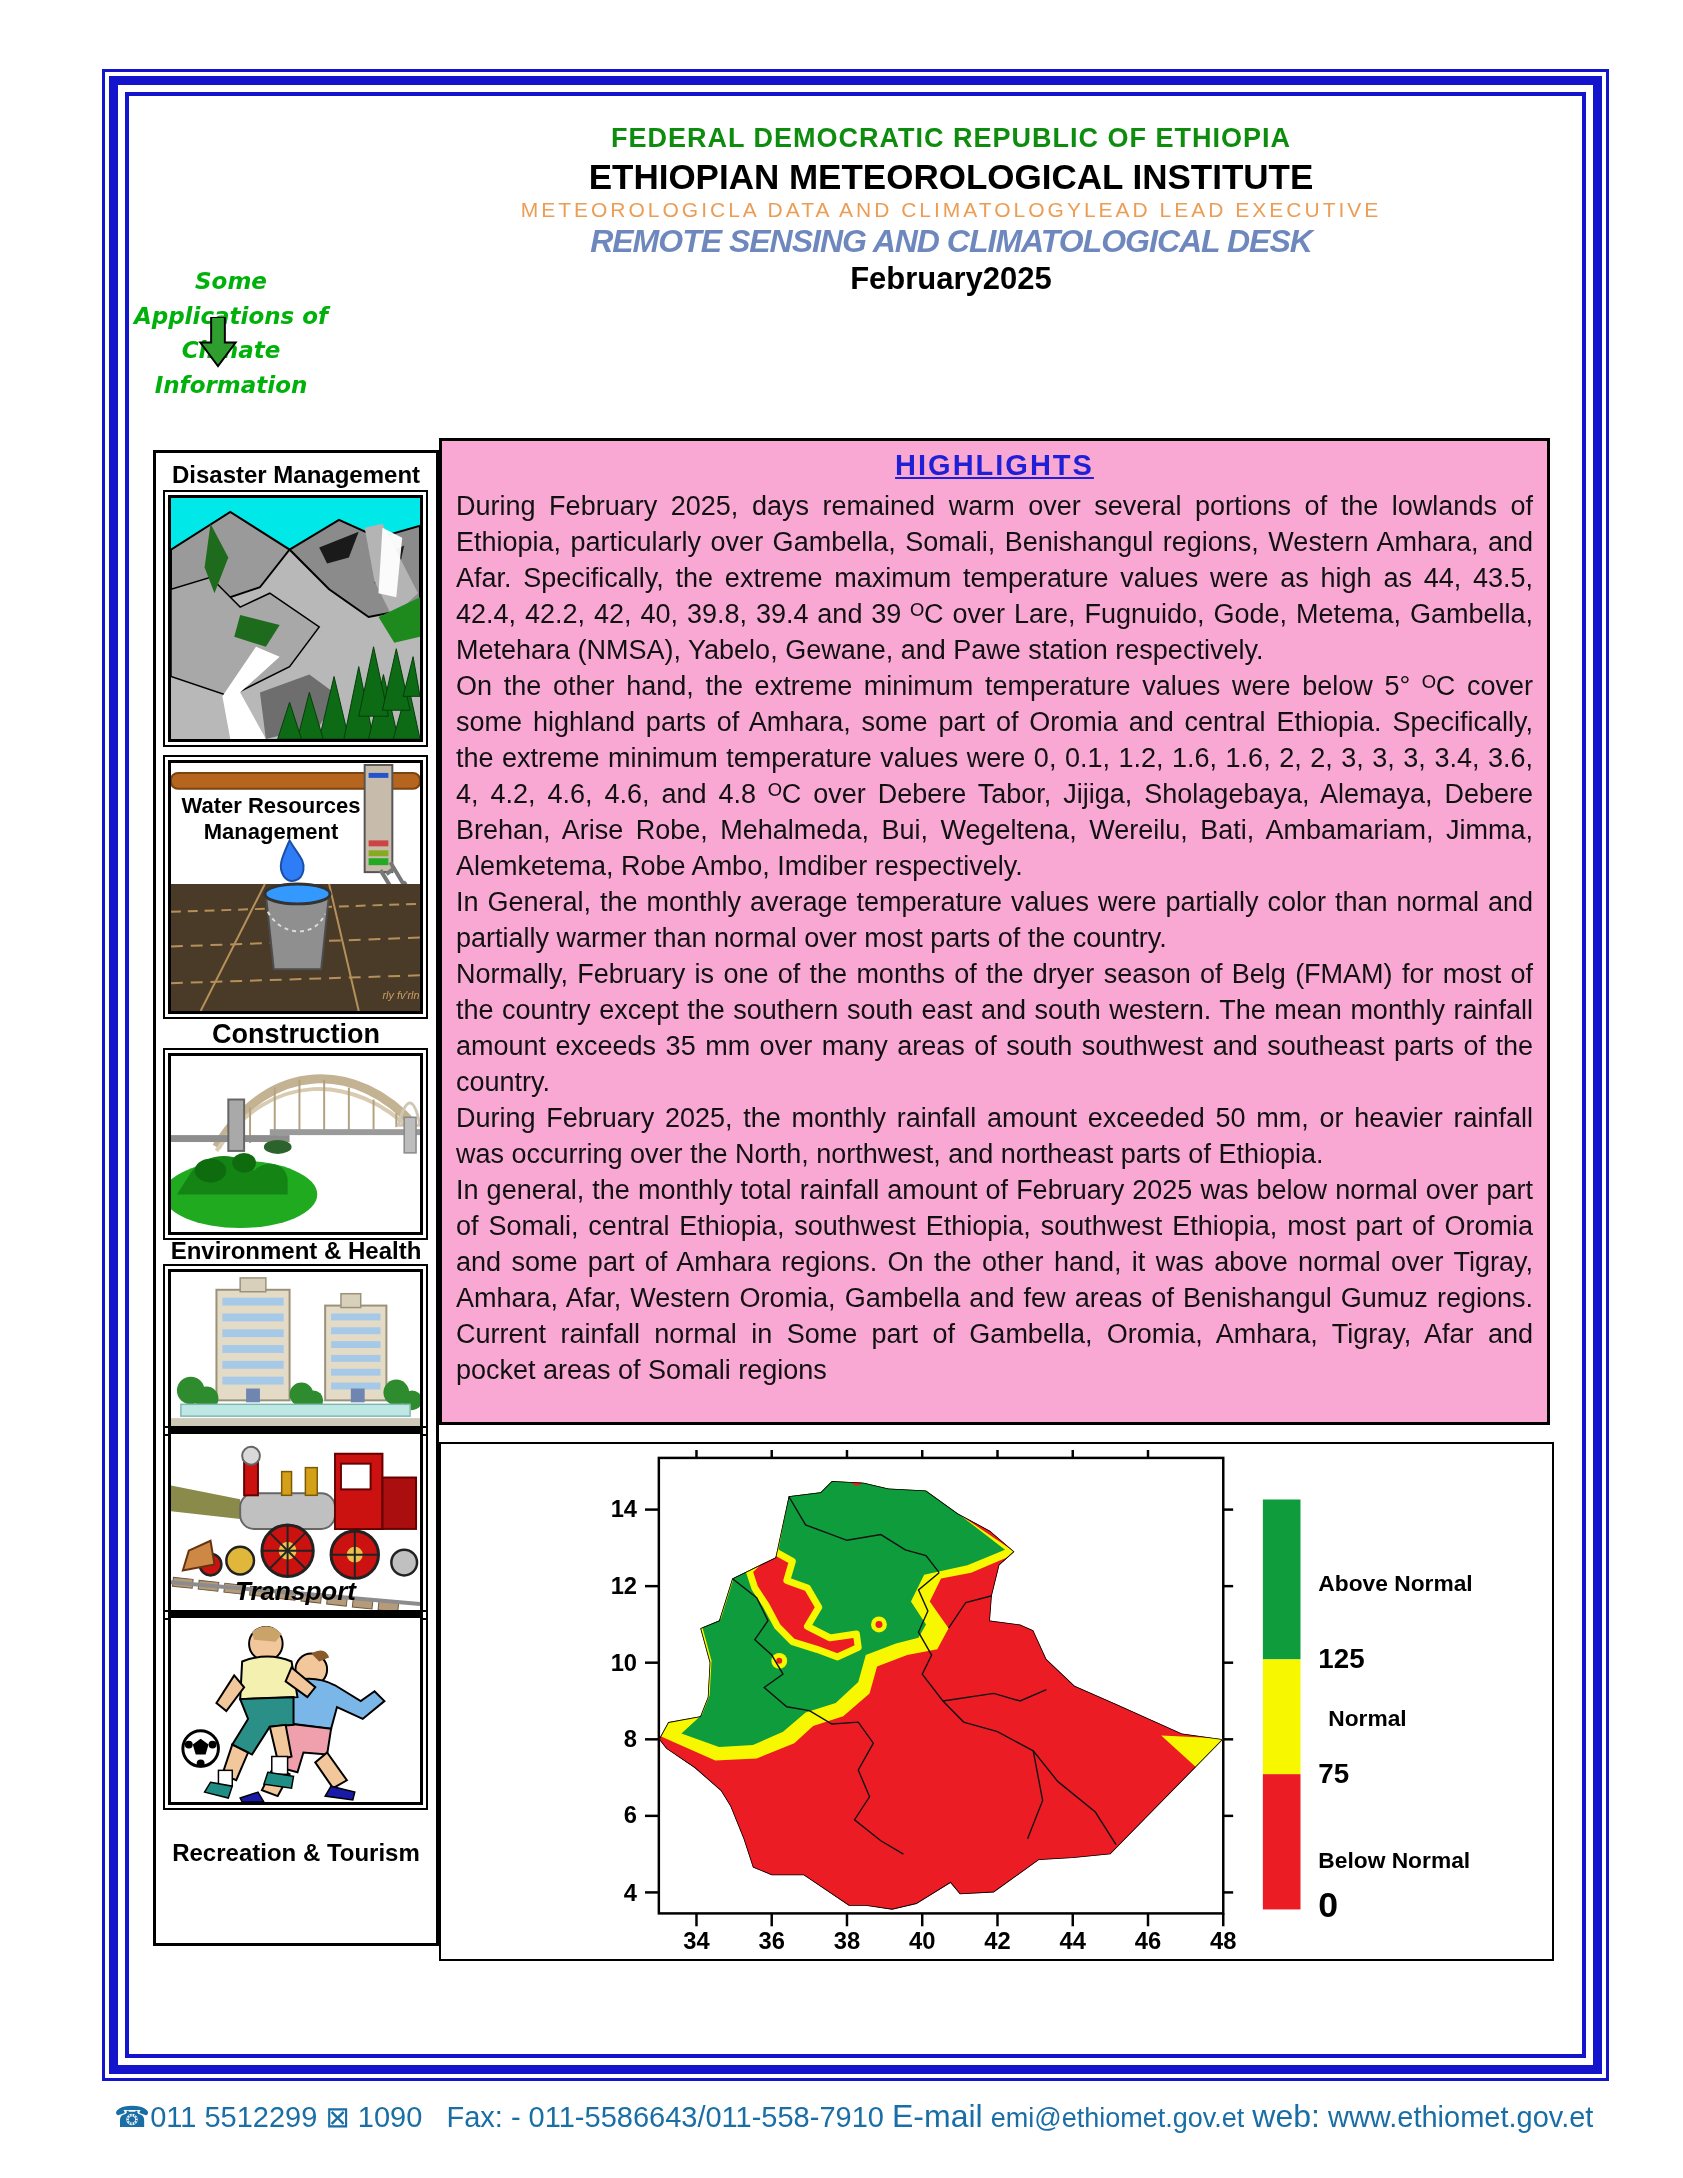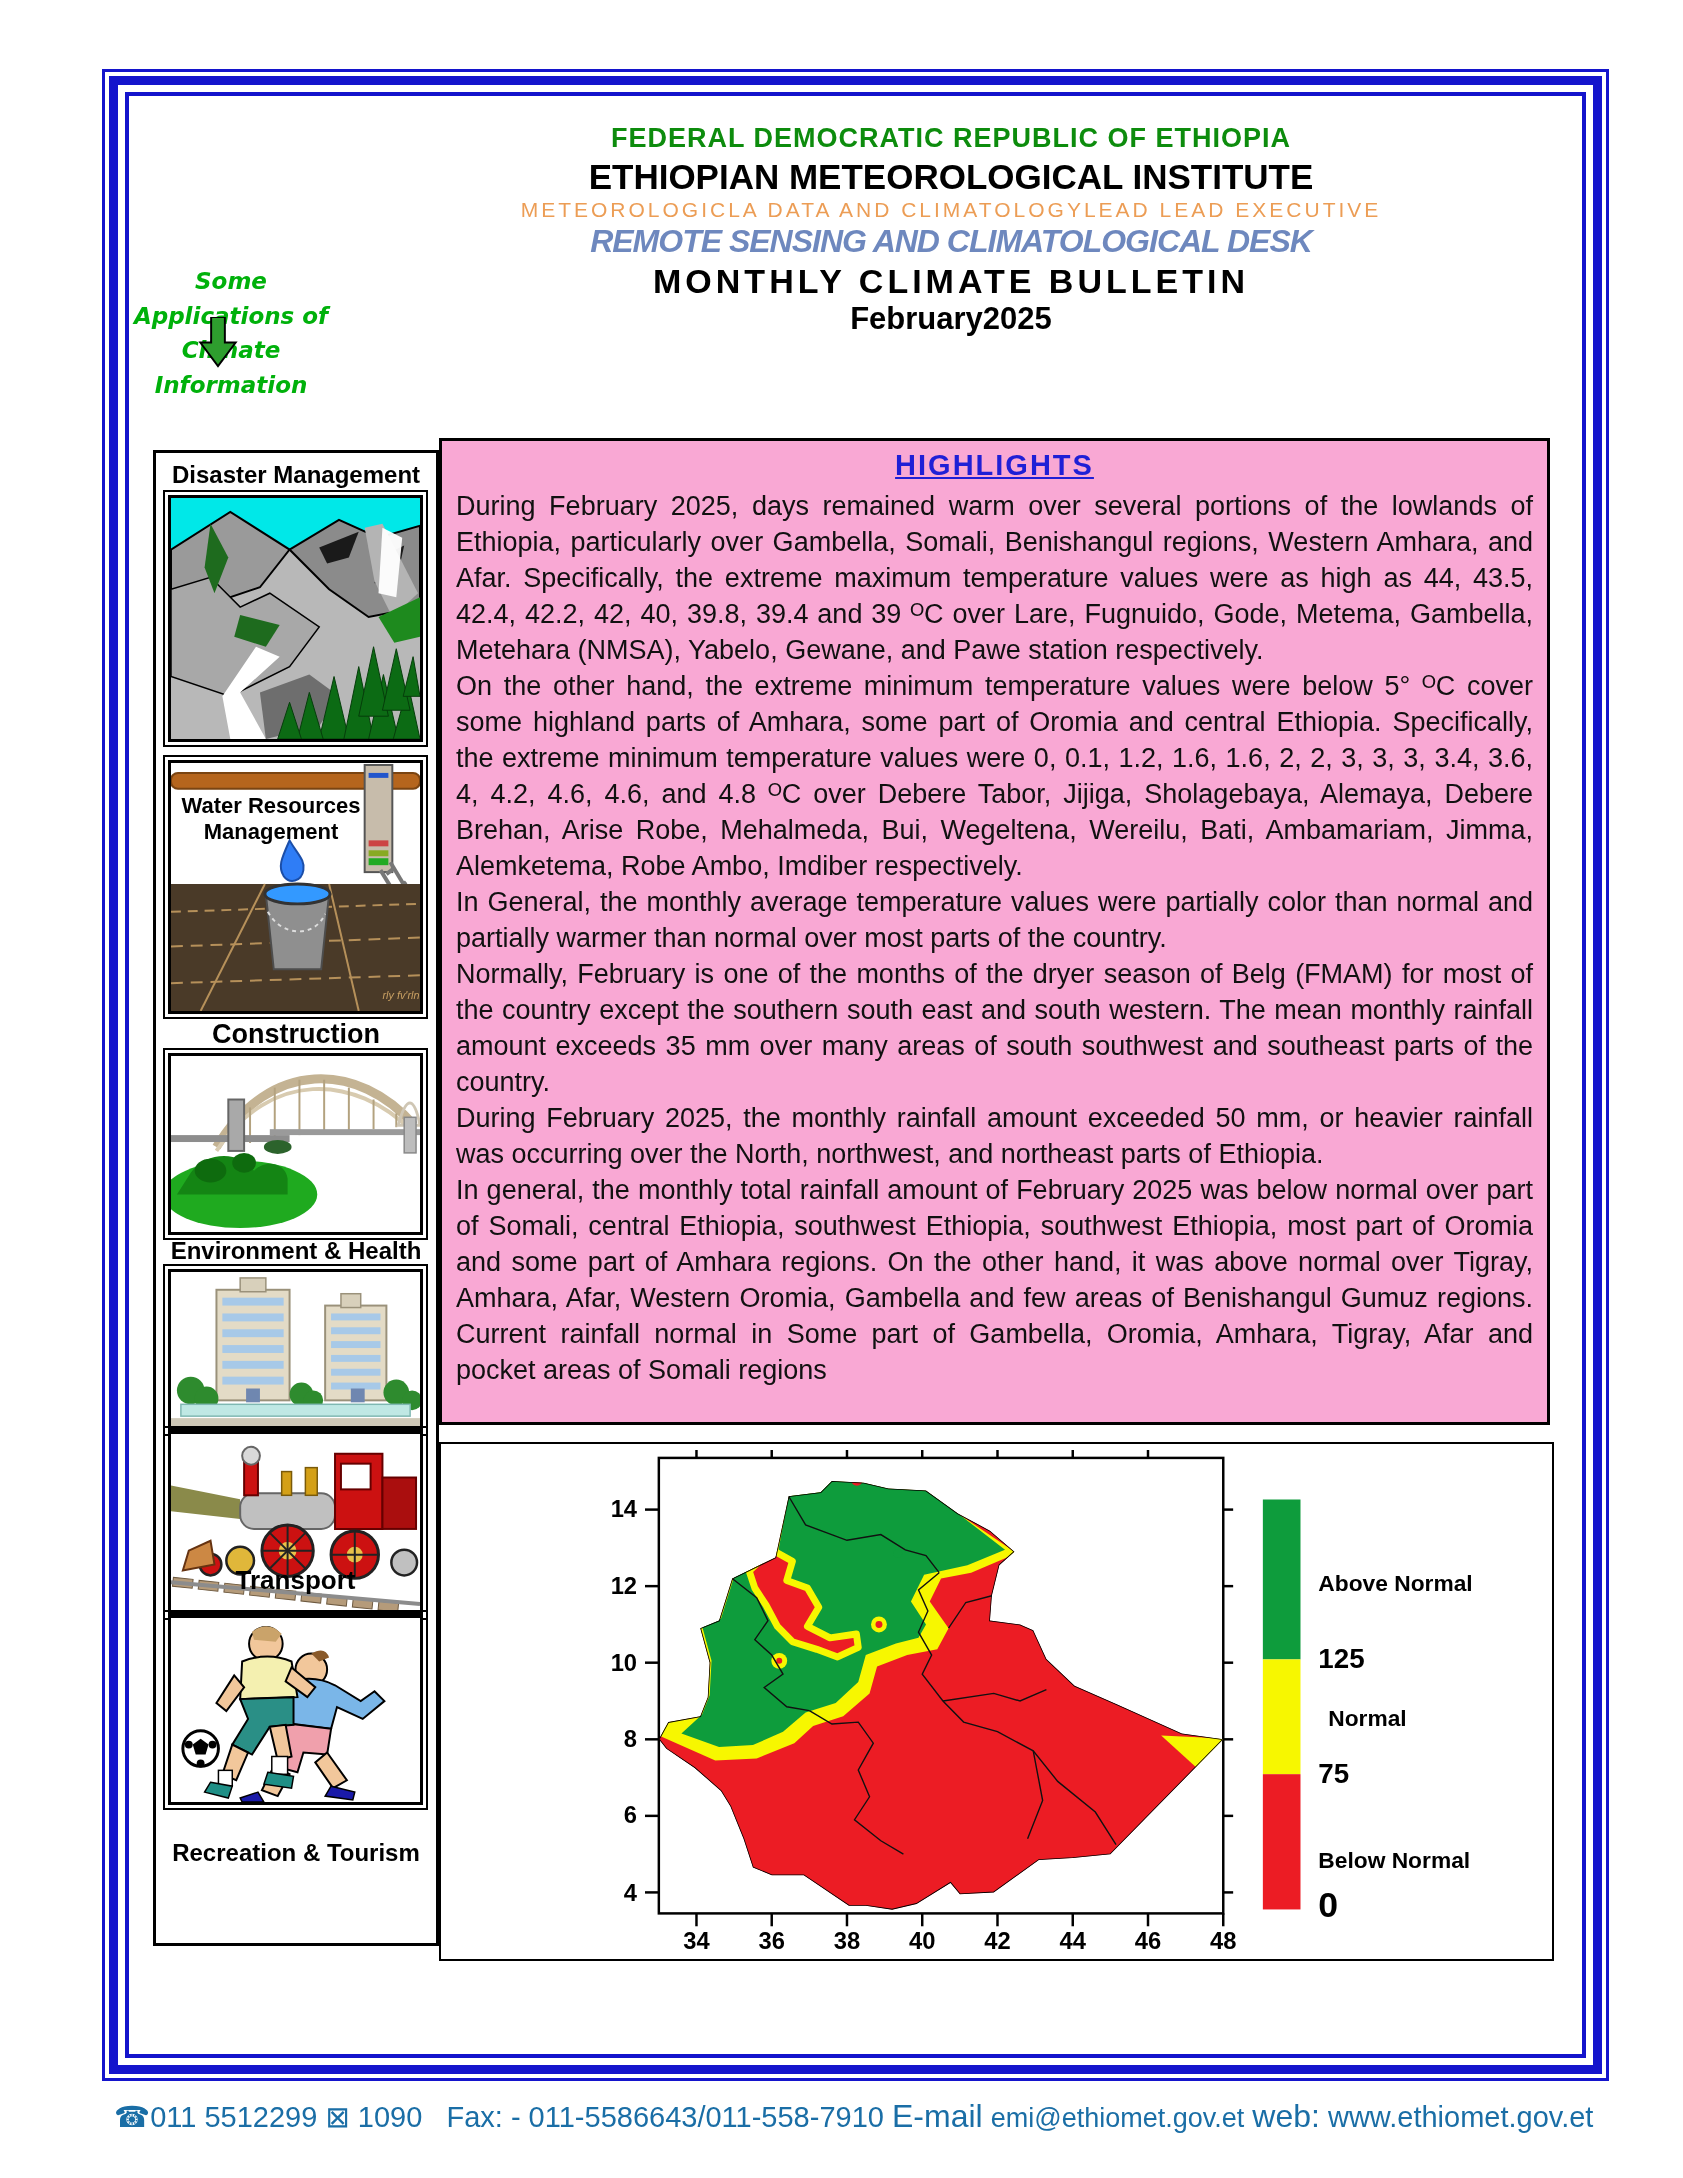--- a/index.html
+++ b/index.html
@@ -64,21 +64,20 @@
     <div class="frame-mid">
       <div class="frame-inner"></div>
     </div>
   </div>
 
   <div class="header">
     <div class="h-country">FEDERAL DEMOCRATIC REPUBLIC OF ETHIOPIA</div>
     <div class="h-institute">ETHIOPIAN METEOROLOGICAL INSTITUTE</div>
     <div class="h-directorate">METEOROLOGICLA DATA AND CLIMATOLOGYLEAD LEAD EXECUTIVE</div>
     <div class="h-desk">REMOTE SENSING AND CLIMATOLOGICAL DESK</div>
-    <div class="h-bulletin">MONTHLY CLIMATE BULLETIN</div>
     <div class="h-month">February2025</div>
   </div>
 
   <div class="side-title">
     <span>Some Applications of</span><br>
     <span>Climate Information</span>
   </div>
   <div class="side-arrow">
     <svg width="40" height="51" viewBox="0 0 40 52">
       <polygon points="13,0 27,0 27,26 38,26 20,50 2,26 13,26" fill="#2e9e2e" stroke="#000" stroke-width="2"></polygon>
@@ -255,21 +254,21 @@
           <rect x="54" y="152" width="20" height="9" transform="rotate(6 64 156)"></rect>
           <rect x="80" y="155" width="20" height="9" transform="rotate(6 90 159)"></rect>
           <rect x="106" y="158" width="20" height="9" transform="rotate(6 116 162)"></rect>
           <rect x="132" y="161" width="20" height="9" transform="rotate(6 142 165)"></rect>
           <rect x="158" y="164" width="20" height="9" transform="rotate(6 168 168)"></rect>
           <rect x="184" y="167" width="20" height="9" transform="rotate(6 194 171)"></rect>
           <rect x="210" y="170" width="20" height="9" transform="rotate(6 220 174)"></rect>
         </g>
         <line x1="0" y1="150" x2="252" y2="172" stroke="#8c8c8c" stroke-width="4"></line>
       </svg>
-      <div class="overlay-label" style="left:0;top:131px;width:100%;font-size:26px;">Transport</div>
+      <div class="overlay-label" style="left:0;top:142px;width:100%;font-size:26px;font-style:italic;">Transport</div>
     </div>
 
     <div class="side-img" style="top:1162px;height:184px;">
       <svg width="100%" height="100%" viewBox="0 0 252 186" preserveAspectRatio="none">
         <rect x="0" y="0" width="252" height="186" fill="#fff"></rect>
 
         <circle cx="142" cy="52" r="16" fill="#f2c79b" stroke="#000" stroke-width="2"></circle>
         <path d="M142,36 q14,-8 18,4 l-10,4 Z" fill="#8a5a2a"></path>
         <path d="M118,66 q24,-10 48,2 l26,16 14,-10 10,10 -22,18 -26,-12 -6,22 -46,-6 Z" fill="#7ab6e8" stroke="#000" stroke-width="2"></path>
         <path d="M112,106 l50,6 -4,26 -24,-2 -6,20 -22,-6 10,-24 Z" fill="#f0a0ac" stroke="#000" stroke-width="2"></path>

